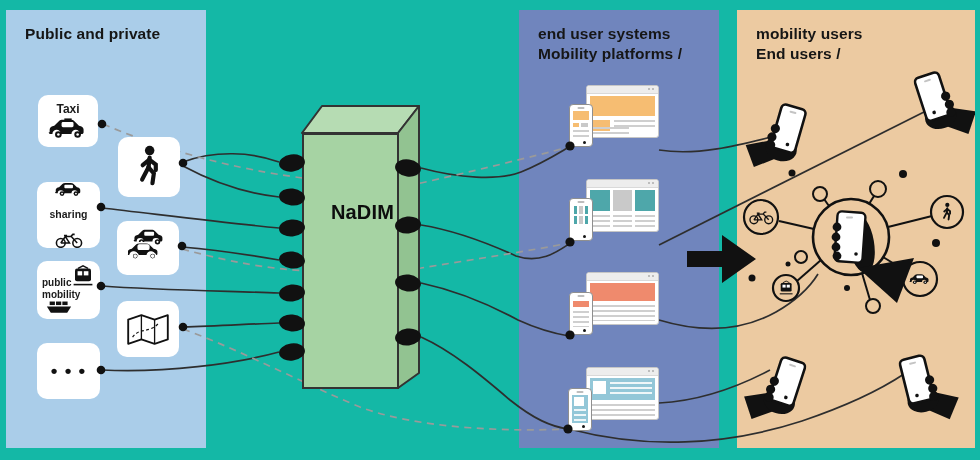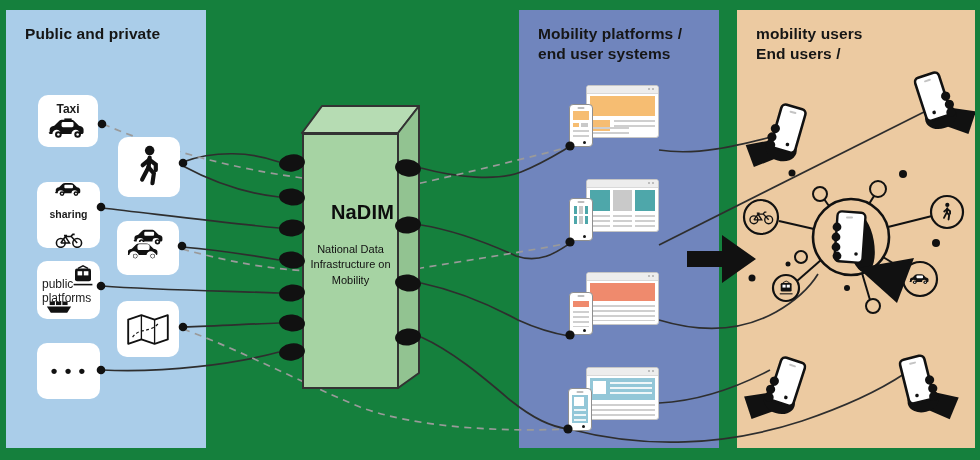--- a/index.html
+++ b/index.html
@@ -1,16 +1,16 @@
 <!DOCTYPE html>
 <html><head>
 <meta charset="utf-8">
 <style>
   html,body{margin:0;padding:0;background:#fff;}
-  .canvas{position:relative;width:980px;height:460px;background:#15803d;overflow:hidden;
+  .canvas{position:relative;width:980px;height:460px;background:#14b8a6;overflow:hidden;
           font-family:"Liberation Sans",sans-serif;color:#1b1b1b;}
   
   .panel{position:absolute;top:10px;height:438px;background:var(--bg,#ccc);}
   #panel-sources{left:6px;width:200px;}
   #panel-platforms{left:519px;width:200px;}
   #panel-users{left:737px;width:238px;}
   .ptitle{position:absolute;left:19px;top:14px;font-size:15.5px;font-weight:bold;
           line-height:1.28;color:#161616;letter-spacing:.1px;}
   .ptitle span{display:block;}
   
@@ -19,21 +19,21 @@
   
   .node{position:absolute;background:#fff;border-radius:10px;z-index:3;
         display:flex;flex-direction:column;align-items:center;justify-content:center;}
   .node .lbl{font-weight:bold;font-size:12px;line-height:1.05;}
   #node-taxi{left:38px;top:95px;width:60px;height:52px;gap:3px;}
   #node-pedestrian{left:118px;top:137px;width:62px;height:60px;}
   #node-sharing{left:37px;top:182px;width:63px;height:66px;gap:12px;}
   #node-sharing .lbl{font-size:10.5px;}
   #node-traffic{left:117px;top:221px;width:62px;height:54px;}
   #node-pt{left:37px;top:261px;width:63px;height:58px;display:block;}
-  #node-pt .pt-words{position:absolute;left:5px;top:16px;font-size:12px;font-weight:normal;line-height:1.2;}
+  #node-pt .pt-words{position:absolute;left:5px;top:16px;font-size:10px;font-weight:bold;line-height:1.2;}
   #node-pt .pt-words span{display:block;}
   #node-pt .pt-tram{position:absolute;right:5px;top:4px;}
   #node-pt .pt-ship{position:absolute;left:8px;bottom:4px;}
   #node-map{left:117px;top:301px;width:62px;height:56px;}
   #node-more{left:37px;top:343px;width:63px;height:56px;}
   #node-more .lbl{font-size:19px;letter-spacing:1px;color:#111;}
   
   .nadim-front{position:absolute;left:302px;top:133px;width:97px;height:256px;z-index:3;
                border:2px solid #333;box-sizing:border-box;text-align:center;}
   .nadim-title{margin-top:66px;font-size:20px;font-weight:bold;color:#0d0d0d;letter-spacing:.2px;margin-left:24px;}
@@ -152,22 +152,22 @@
     </defs>
   </svg>
 
   <div class="panel" id="panel-sources" style="--bg: #aacde9;">
     <div class="ptitle">
       <span>Public and private</span>
     </div>
   </div>
   <div class="panel" id="panel-platforms" style="--bg: #7085bd;">
     <div class="ptitle">
+      <span>end user systems</span>
       <span>Mobility platforms /</span>
-      <span>end user systems</span>
     </div>
   </div>
   <div class="panel" id="panel-users" style="--bg: #eccaa1;">
     <div class="ptitle">
       <span>mobility users</span>
       <span>End users /</span>
     </div>
   </div>
 
   <svg class="lines-svg">
@@ -219,45 +219,40 @@
   </div>
   <div class="node" id="node-traffic">
     <svg width="48" height="40" viewBox="0 0 52 42">
       <use href="#sym-car" transform="translate(8,0) scale(0.82)"></use>
       <use href="#sym-car" transform="translate(0,14) scale(0.9)" stroke="#fff" stroke-width="1.6"></use>
     </svg>
   </div>
   <div class="node" id="node-pt">
     <div class="pt-words">
       <span>public</span>
-      <span>platforms</span>
+      <span>mobility</span>
     </div>
     <svg class="pt-tram" width="24" height="22" viewBox="0 0 24 22">
         <use href="#sym-tram"></use>
       </svg>
     <svg class="pt-ship" width="28" height="15" viewBox="0 0 30 16">
         <use href="#sym-ship"></use>
       </svg>
   </div>
   <div class="node" id="node-map">
     <svg width="44" height="33" viewBox="0 0 40 30">
         <use href="#sym-map"></use>
       </svg>
   </div>
   <div class="node" id="node-more">
     <span class="lbl">• • •</span>
   </div>
 
   <div class="nadim-front" style="background: rgb(166, 211, 163);">
     <div class="nadim-title">NaDIM</div>
-    <div class="nadim-sub">
-      <span>National Data</span>
-      <span>Infrastructure on</span>
-      <span>Mobility</span>
-    </div>
   </div>
 
   <div class="browser b1" style="left: 586px; top: 85px; --acc: #f6bd72;">
     <div class="bbar"></div>
     <div class="bbody">
       <div class="b1-banner banner"></div>
       <div class="b1-blk"></div>
       <div class="b1-l1 lines"></div>
       <div class="b1-l2 lines"></div>
     </div>

